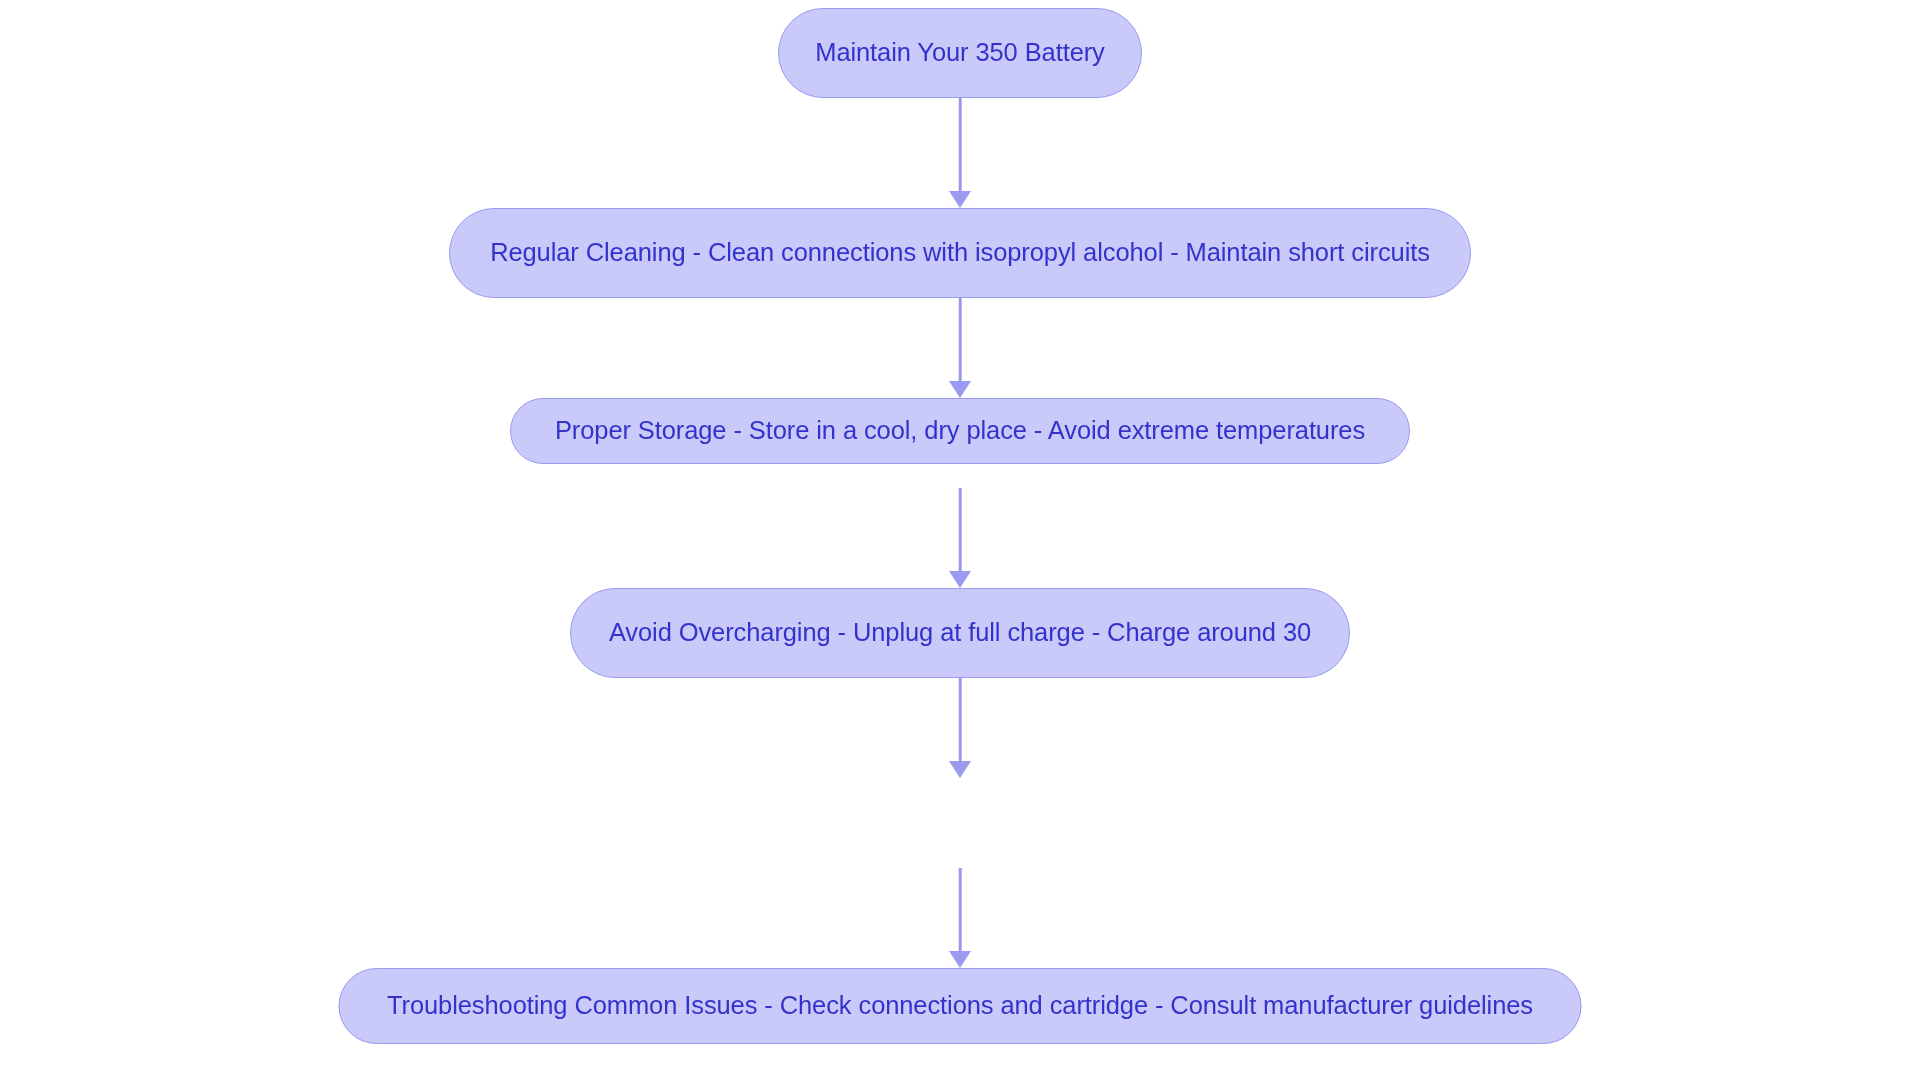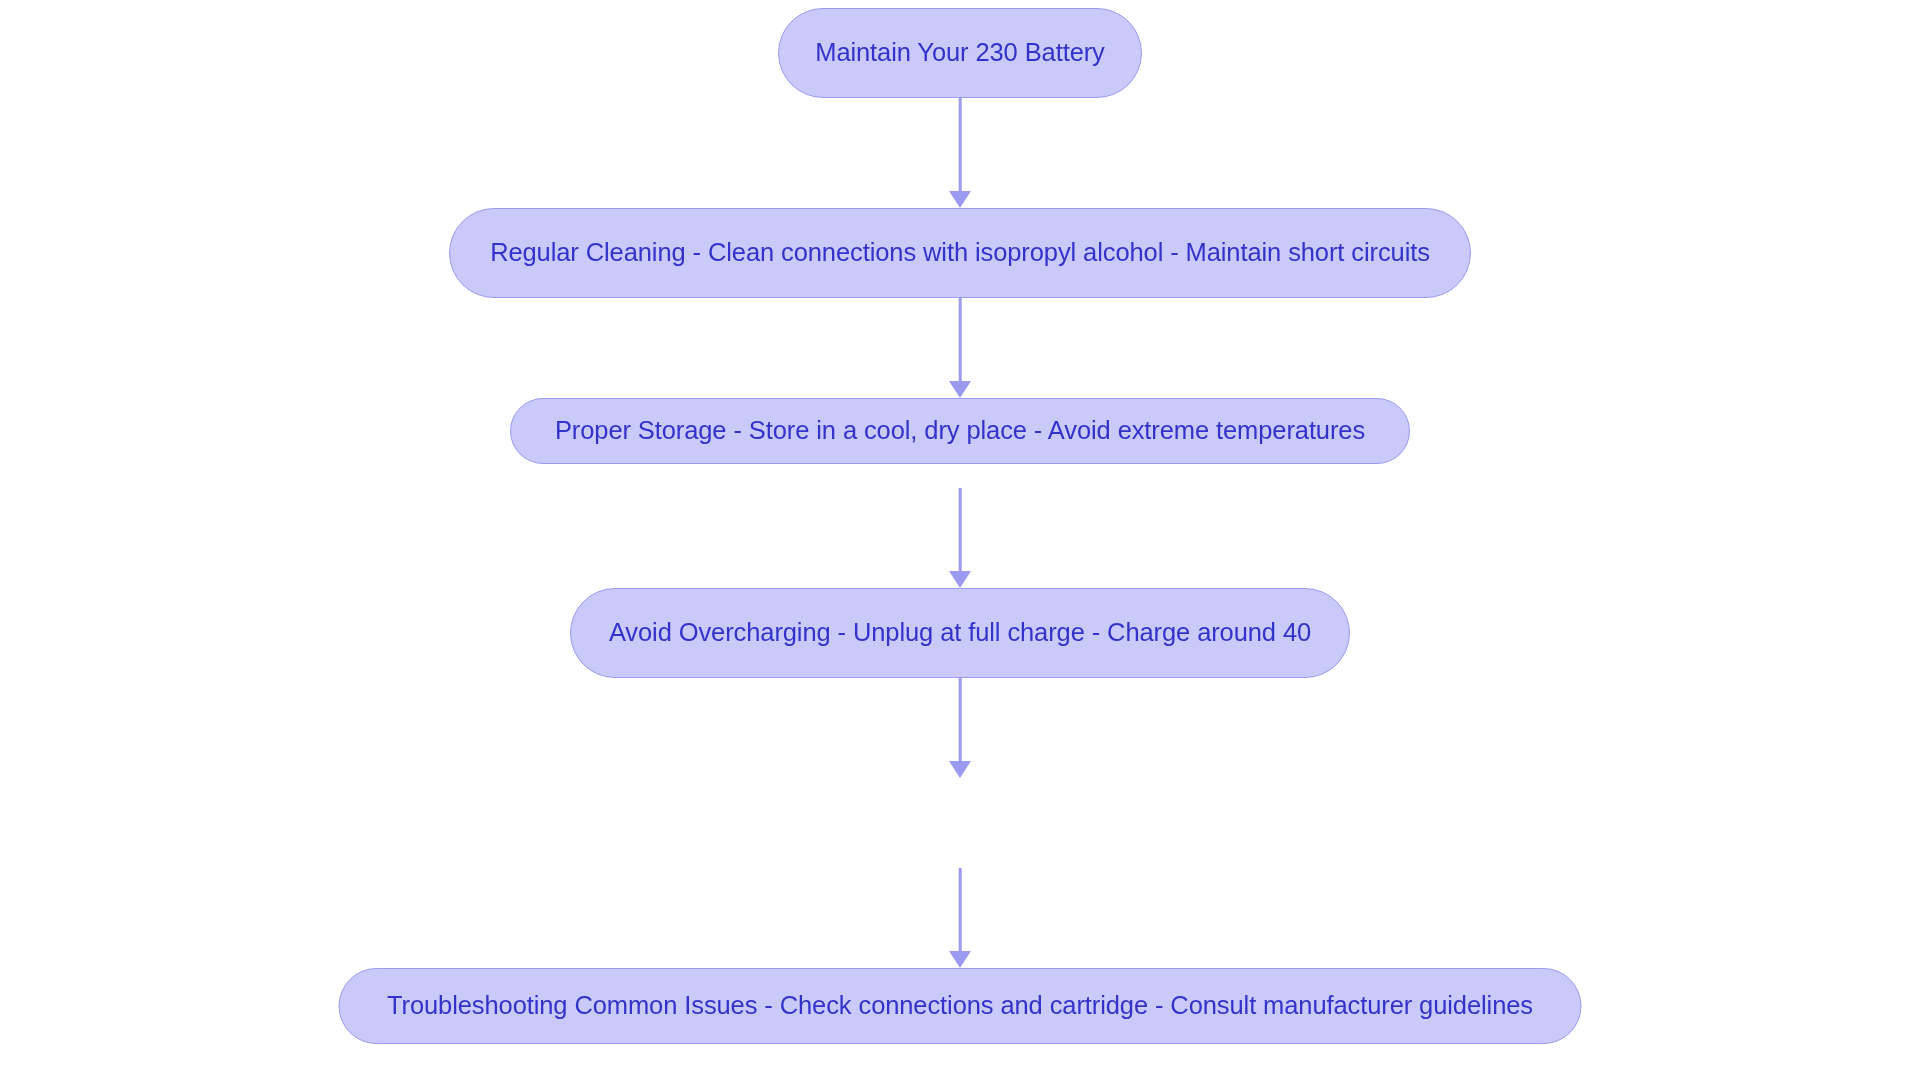--- a/index.html
+++ b/index.html
@@ -93,21 +93,21 @@
   #edge-2 .edge-line { height: 83px; }
   #edge-3 .edge-line { height: 83px; }
   #edge-4 .edge-line { height: 83px; }
 </style>
 </head>
 <body>
 
 <div id="flow-canvas">
 
   <div class="node" id="node-0">
-    <span class="node-label">Maintain Your 230 Battery</span>
+    <span class="node-label">Maintain Your 350 Battery</span>
   </div>
 
   <div class="edge" id="edge-0">
     <div class="edge-line"></div>
     <div class="edge-arrow"></div>
   </div>
 
   <div class="node" id="node-1">
     <span class="node-label">Regular Cleaning - Clean connections with isopropyl alcohol - Maintain short circuits</span>
   </div>
@@ -120,21 +120,21 @@
   <div class="node" id="node-2">
     <span class="node-label">Proper Storage - Store in a cool, dry place - Avoid extreme temperatures</span>
   </div>
 
   <div class="edge" id="edge-2">
     <div class="edge-line"></div>
     <div class="edge-arrow"></div>
   </div>
 
   <div class="node" id="node-3">
-    <span class="node-label">Avoid Overcharging - Unplug at full charge - Charge around 40</span>
+    <span class="node-label">Avoid Overcharging - Unplug at full charge - Charge around 30</span>
   </div>
 
   <div class="edge" id="edge-3">
     <div class="edge-line"></div>
     <div class="edge-arrow"></div>
   </div>
 
 
   <div class="edge" id="edge-4">
     <div class="edge-line"></div>

